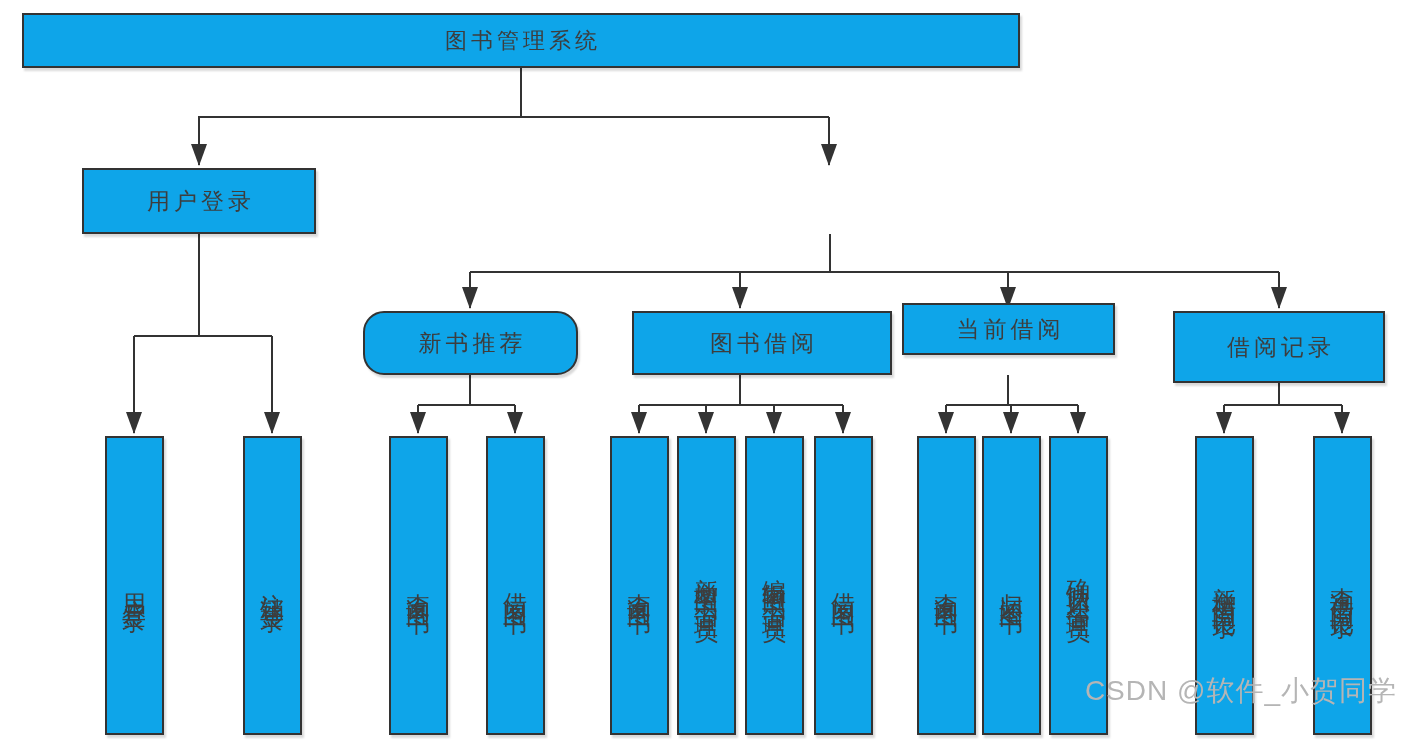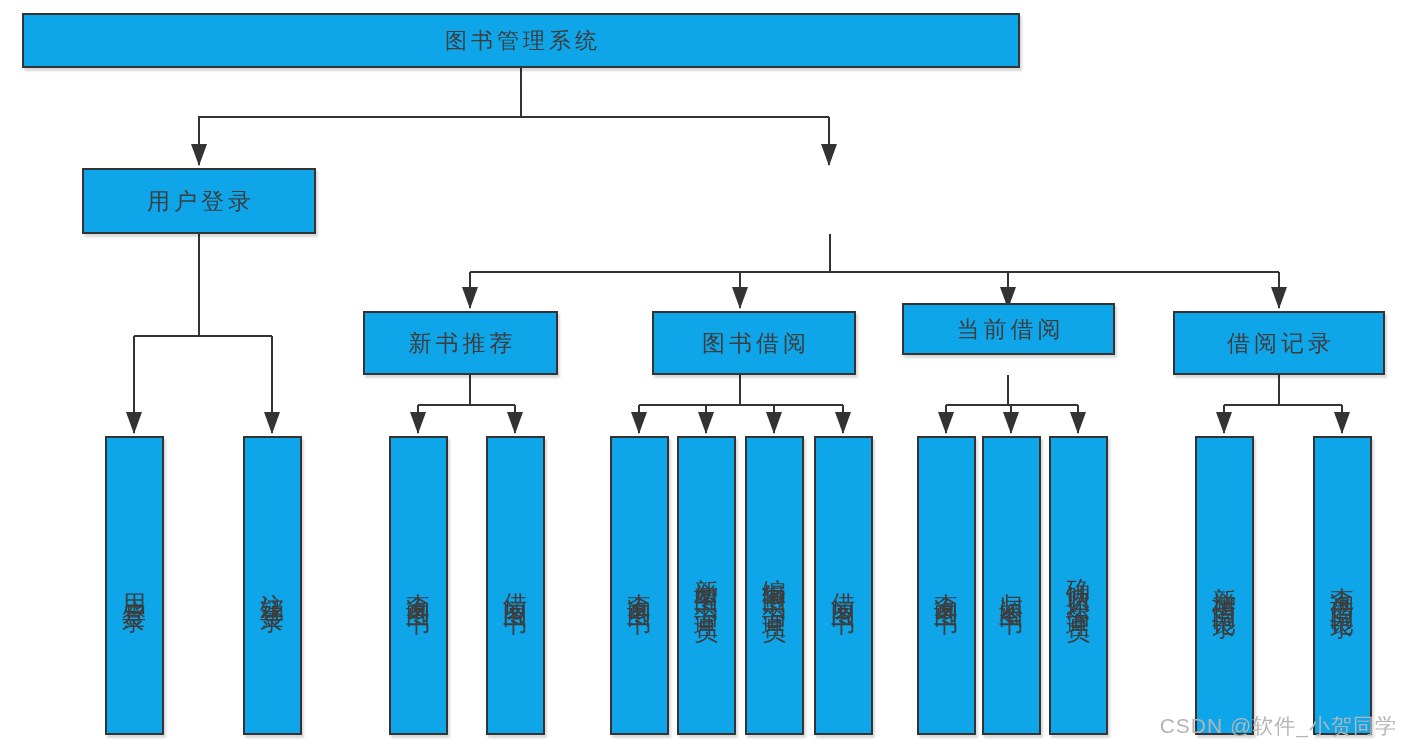--- a/index.html
+++ b/index.html
@@ -33,23 +33,23 @@
     writing-mode: vertical-rl;
     text-orientation: mixed;
     font-size: 24px;
     letter-spacing: 6px;
     line-height: 1.05;
     display: block;
   }
   .watermark {
     position: absolute;
     right: 8px;
-    top: 712px;
+    top: 672px;
     z-index: 3;
-    font-size: 21px;
+    font-size: 28px;
     letter-spacing: 1px;
     color: var(--watermark, #b5b5b5);
     white-space: nowrap;
   }
 </style>
 </head>
 <body>
 
 <div class="stage">
 
@@ -100,24 +100,24 @@
       <path d="M1224,405 H1342"></path>
       <path d="M1224,405 V433" marker-end="url(#arw)"></path>
       <path d="M1342,405 V433" marker-end="url(#arw)"></path>
     </g>
   </svg>
 
   <div class="node hnode root-node" style="left:22px; top:13px; width:998px; height:55px;">图书管理系统</div>
 
   <div class="node hnode" style="left:82px; top:168px; width:234px; height:66px;">用户登录</div>
 
-  <div class="node hnode" style="left:363px; top:311px; width:195px; height:64px;">新书推荐</div>
-  <div class="node hnode" style="left:652px; top:311px; width:204px; height:64px;">图书借阅</div>
+  <div class="node hnode" style="left:363px; top:311px; width:215px; height:64px;border-radius:21px;">新书推荐</div>
+  <div class="node hnode" style="left:632px; top:311px; width:260px; height:64px;">图书借阅</div>
   <div class="node hnode" style="left:902px; top:303px; width:213px; height:52px;">当前借阅</div>
-  <div class="node hnode" style="left:1173px; top:311px; width:212px; height:64px;">借阅记录</div>
+  <div class="node hnode" style="left:1173px; top:311px; width:212px; height:72px;">借阅记录</div>
 
   <div class="node leaf" style="left:105px;">
     <span class="vtext">用户登录</span>
   </div>
   <div class="node leaf" style="left:243px;">
     <span class="vtext">注销登录</span>
   </div>
 
   <div class="node leaf" style="left:389px;">
     <span class="vtext">查询图书</span>

